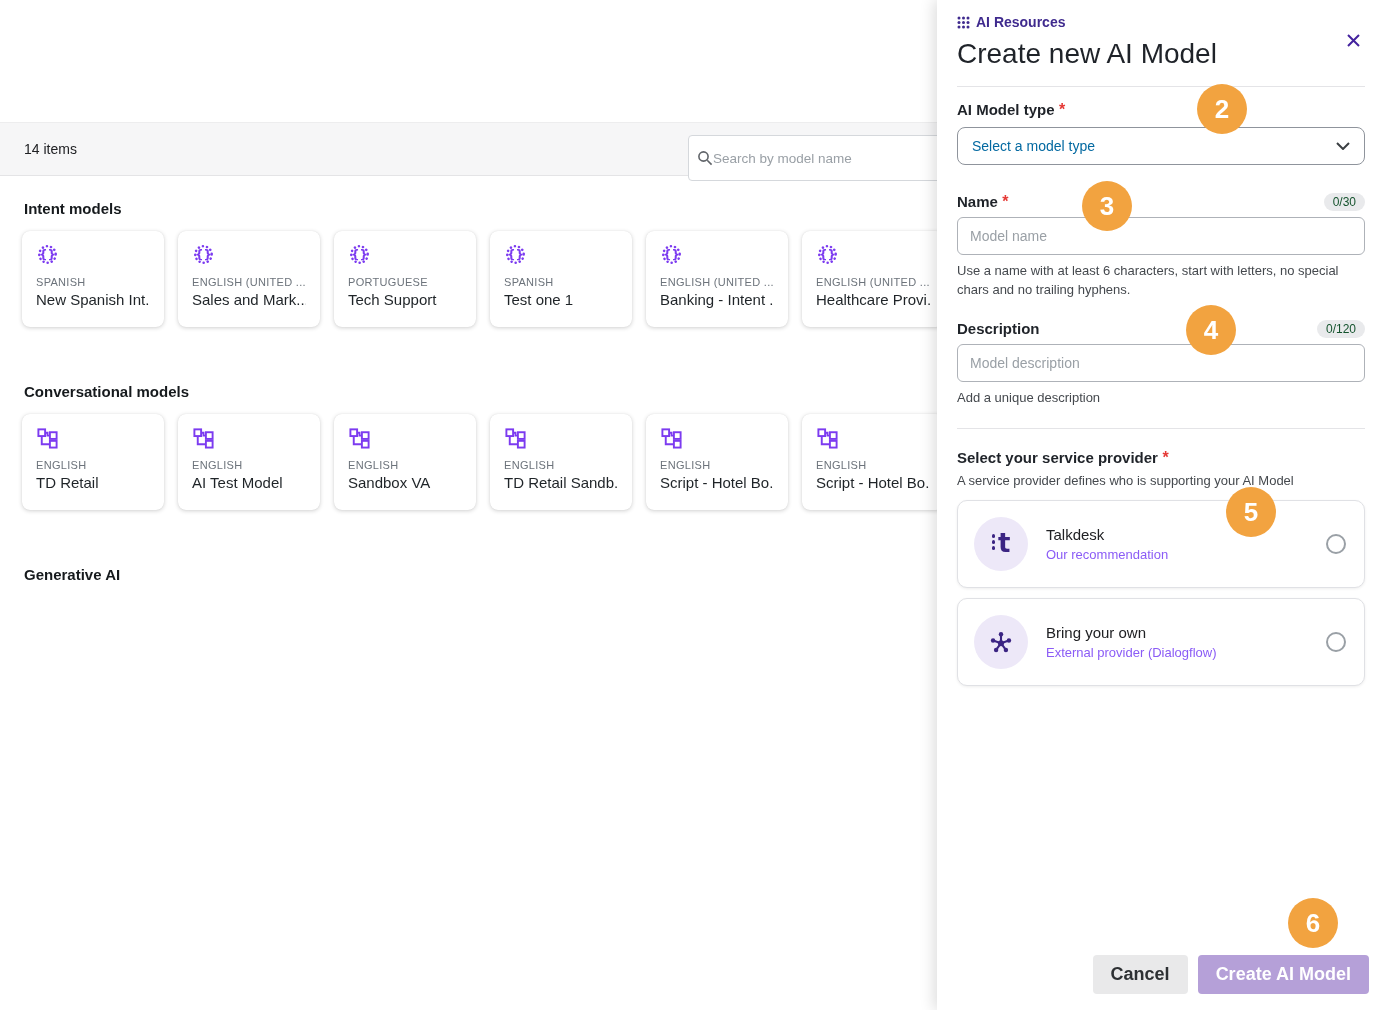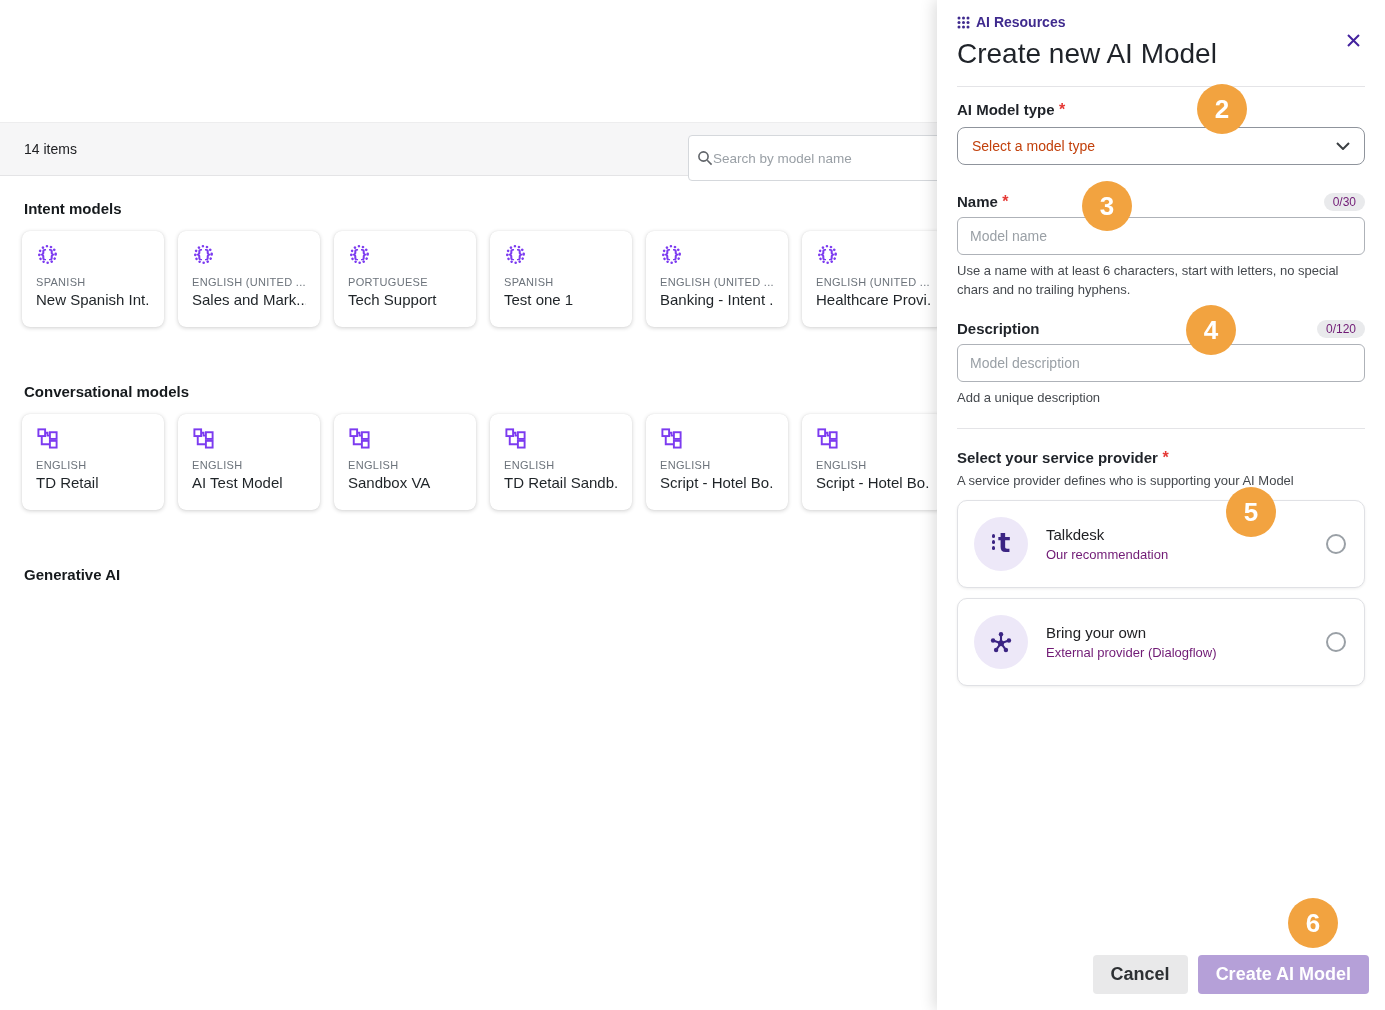--- a/index.html
+++ b/index.html
@@ -41,28 +41,28 @@
   .panel-title { margin-top:8px; font-size:28px; font-weight:400; color:#1f2329; }
   .close-btn { position:absolute; right:20px; top:28px; width:24px; height:24px;
     display:flex; align-items:center; justify-content:center; cursor:pointer;
     background:none; border:none; }
   .hr { height:1px; background:#e4e4e7; margin-top:16px; }
   .panel-body { padding:0 20px; position:relative; }
 
   .field-label { font-size:15px; font-weight:700; color:#1f2329; }
   .req { color:#e53935; font-weight:700; }
   .label-row { display:flex; align-items:center; justify-content:space-between; }
-  .counter-pill { background:#e9eaec; color:#701a75; font-size:12px;
+  .counter-pill { background:#e9eaec; color:#14532d; font-size:12px;
     padding:2px 9px; border-radius:10px; }
 
   .mt-type { margin-top:14px; }
   .select-box { margin-top:8px; height:38px; border:1px solid #8f949c; border-radius:8px;
     display:flex; align-items:center; justify-content:space-between; padding:0 14px;
     cursor:pointer; background:#fff; }
-  .select-placeholder { color:#c2410c; font-size:14px; }
+  .select-placeholder { color:#0369a1; font-size:14px; }
 
   .mt-name { margin-top:28px; }
   .text-input { margin-top:6px; width:100%; height:38px; border:1px solid #aeb2b8;
     border-radius:6px; padding:8px 12px; font-size:14px; font-family:inherit; color:#202124;
     outline:none; background:#fff; }
   .text-input::placeholder { color:#9aa0a6; }
   .helper { margin-top:7px; font-size:13px; color:#45494e; line-height:1.45; }
 
   .mt-desc { margin-top:20px; }
   .hr2 { height:1px; background:#e4e4e7; margin-top:20px; }
@@ -70,21 +70,21 @@
   .provider-helper { margin-top:6px; font-size:13px; color:#45494e; }
 
   .provider-card { margin-top:12px; height:88px; border:1px solid #e0e1e5; border-radius:10px;
     box-shadow:0 1px 3px rgba(0,0,0,.07); display:flex; align-items:center;
     padding:0 18px 0 16px; gap:18px; cursor:pointer; background:#fff; }
   .provider-card + .provider-card { margin-top:10px; }
   .avatar-circle { width:54px; height:54px; border-radius:50%; background:#ede8f8;
     display:flex; align-items:center; justify-content:center; flex:0 0 auto; }
   .provider-text { flex:1; }
   .provider-name { font-size:15px; color:#202124; }
-  .provider-desc { margin-top:4px; font-size:13px; color:#701a75; }
+  .provider-desc { margin-top:4px; font-size:13px; color:#8b5cf6; }
   .radio { width:20px; height:20px; border:2px solid #9aa0a6; border-radius:50%;
     background:#fff; flex:0 0 auto; cursor:pointer; }
 
   .td-logo { display:flex; align-items:flex-end; gap:3px; }
   .td-dots { display:flex; flex-direction:column; gap:2.5px; margin-bottom:5px; }
   .td-dots i { width:3.5px; height:3.5px; border-radius:50%; background:#3b2483; display:block; }
   .td-t { font-size:26px; font-weight:700; color:#3b2483; line-height:.85;
     font-family:"DejaVu Sans",sans-serif; }
 
   .panel-footer { position:absolute; right:16px; bottom:16px; display:flex; gap:10px; }

